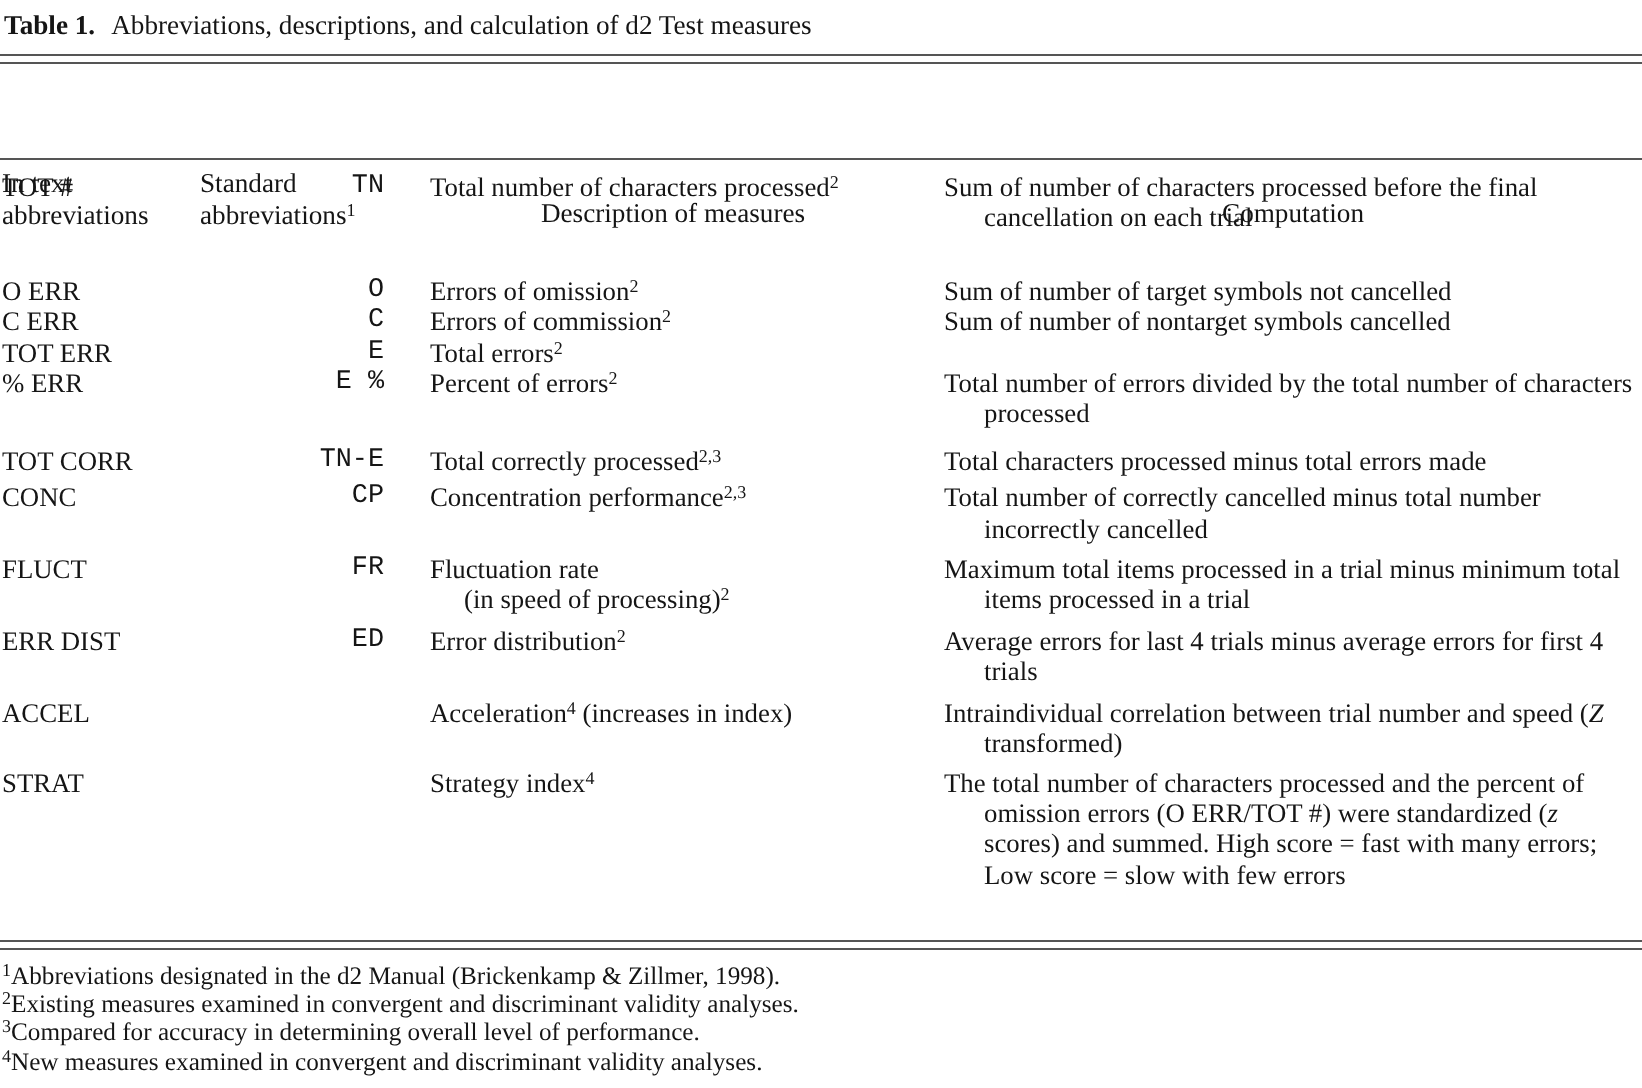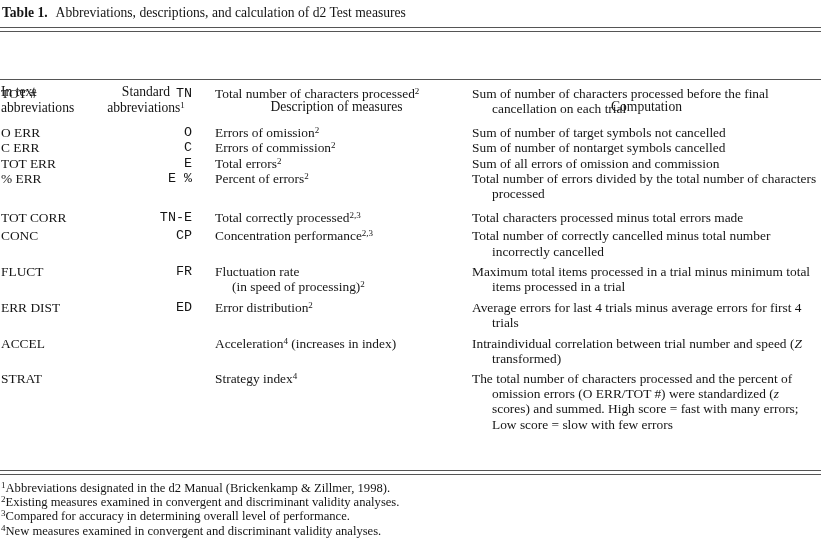--- a/index.html
+++ b/index.html
@@ -18,34 +18,34 @@
     border-top:1.3px solid #555; border-bottom:1.3px solid #555;
   }
   .rule-top { top:27px; }
   .rule-bottom { top:470px; }
   .rule-single { position:absolute; left:0; right:0; top:79px; border-top:1.3px solid #555; }
 
   .grid { display:grid; grid-template-columns:100px 92px 266px 1fr; }
 
   .header { position:absolute; left:0; right:0; top:40px; font-size:13.6px; line-height:15.5px; align-items:end; }
   .h1 { padding-left:1px;margin-top:44px; }
-  .h2 { text-align:center; }
+  .h2 { }
   .h3 { text-align:center; padding-left:23px; align-self:end; padding-bottom:1px; }
   .h4 { text-align:center; padding-left:14px; align-self:end; padding-bottom:1px; }
 
   .rows { position:absolute; left:0; right:0; top:86px; font-size:13.4px; line-height:15.4px; }
   .row  { align-items:start; }
   .c1 { padding-left:1px; white-space:nowrap; }
   .c2 { text-align:right; white-space:nowrap;font-family:Liberation Mono, monospace; }
   .c3 { padding-left:23px; }
   .c3 .desc2 { padding-left:17px; }
   .c4 { padding-left:34px; text-indent:-20px; padding-right:2px; }
   .c4 em { font-style:italic; }
 
-  .rows > .row:nth-child(2)  { margin-top:8px; }
+  .rows > .row:nth-child(2)  { margin-top:21px; }
   .rows > .row:nth-child(6)  { margin-top:8px; }
   .rows > .row:nth-child(7)  { margin-top:3px; }
   .rows > .row:nth-child(8)  { margin-top:5px; }
   .rows > .row:nth-child(9)  { margin-top:5px; }
   .rows > .row:nth-child(10) { margin-top:5px; }
   .rows > .row:nth-child(11) { margin-top:4px; }
   .rows > .row:nth-child(12) { margin-top:7px; }
 
   sup { font-size:9px; line-height:0; position:relative; top:-4px; vertical-align:baseline; letter-spacing:0; }
 
@@ -95,21 +95,20 @@
       <div class="c1">C ERR</div>
       <div class="c2">C</div>
       <div class="c3"><span>Errors of commission</span><sup>2</sup><span></span></div>
       <div class="c4"><span>Sum of number of nontarget symbols cancelled</span><em></em><span></span></div>
     </div>
 
     <div class="row grid">
       <div class="c1">TOT ERR</div>
       <div class="c2">E</div>
       <div class="c3"><span>Total errors</span><sup>2</sup><span></span></div>
-      <div class="c4"><span>Sum of all errors of omission and commission</span><em></em><span></span></div>
     </div>
 
     <div class="row grid">
       <div class="c1">% ERR</div>
       <div class="c2">E %</div>
       <div class="c3"><span>Percent of errors</span><sup>2</sup><span></span></div>
       <div class="c4"><span>Total number of errors divided by the total number of characters processed</span><em></em><span></span></div>
     </div>
 
     <div class="row grid">

